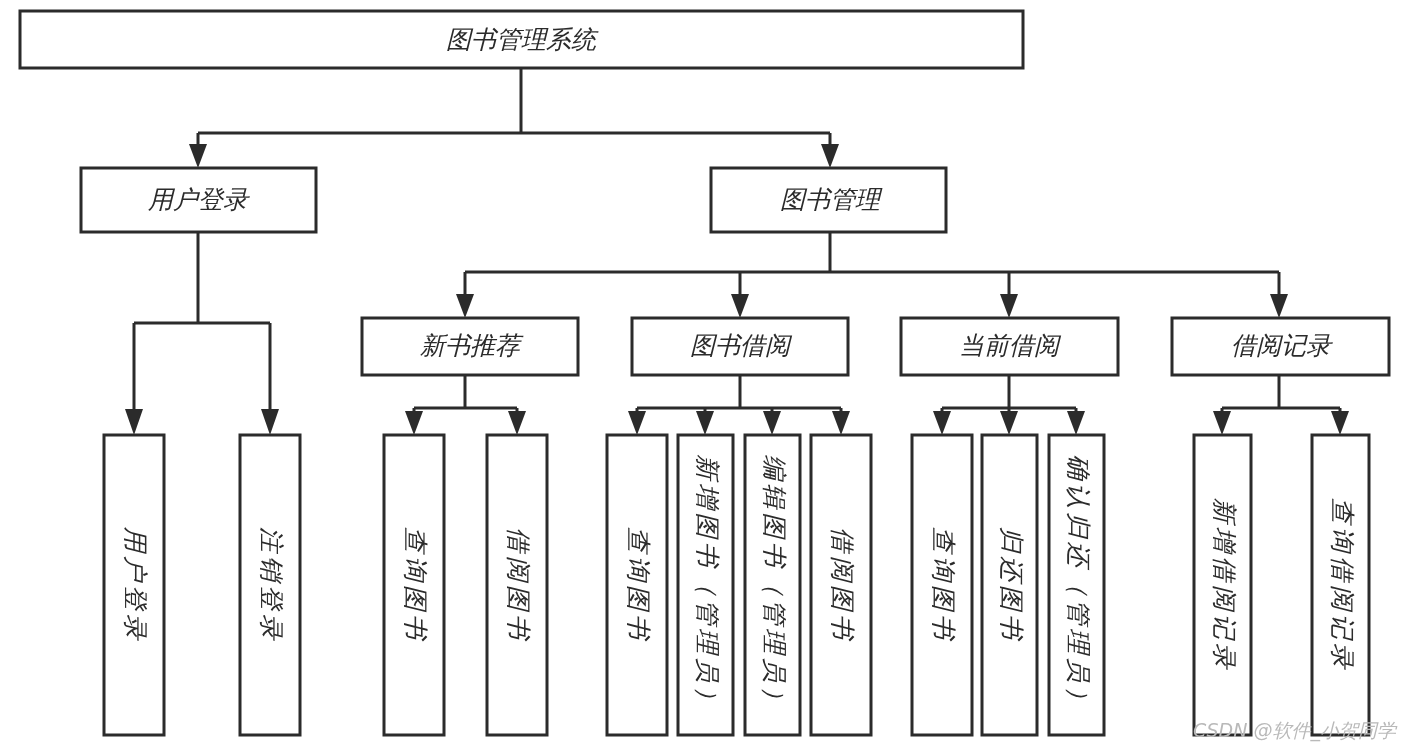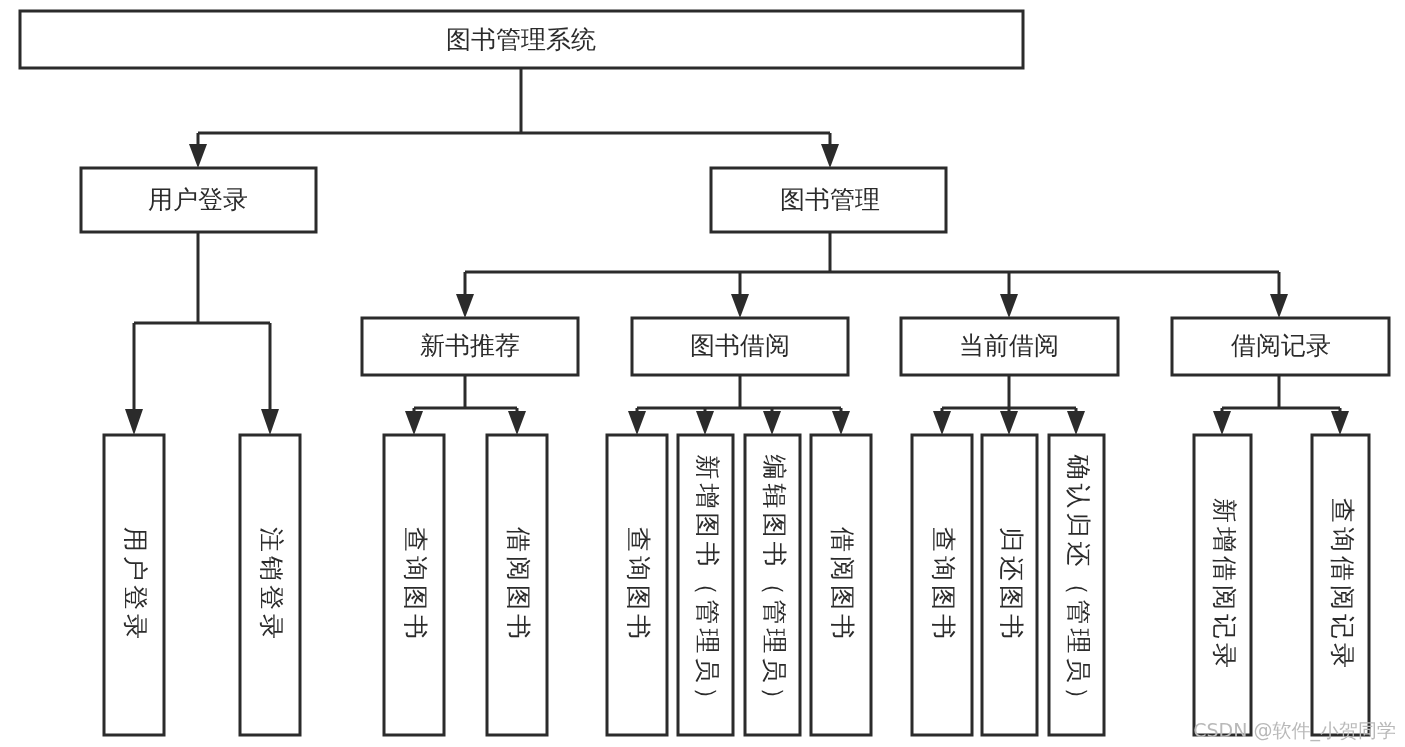--- a/index.html
+++ b/index.html
@@ -9,20 +9,21 @@
   }
   body {
     font-family: "DejaVu Sans", "Liberation Sans", sans-serif;
   }
   #stage {
     position: relative;
     width: 1405px;
     height: 747px;
     background: #ffffff;
     overflow: hidden;
+    font-style: italic;
   }
   #diagram-svg {
     position: absolute;
     left: 0;
     top: 0;
     width: 1405px;
     height: 747px;
     display: block;
   }
   .node-box {

